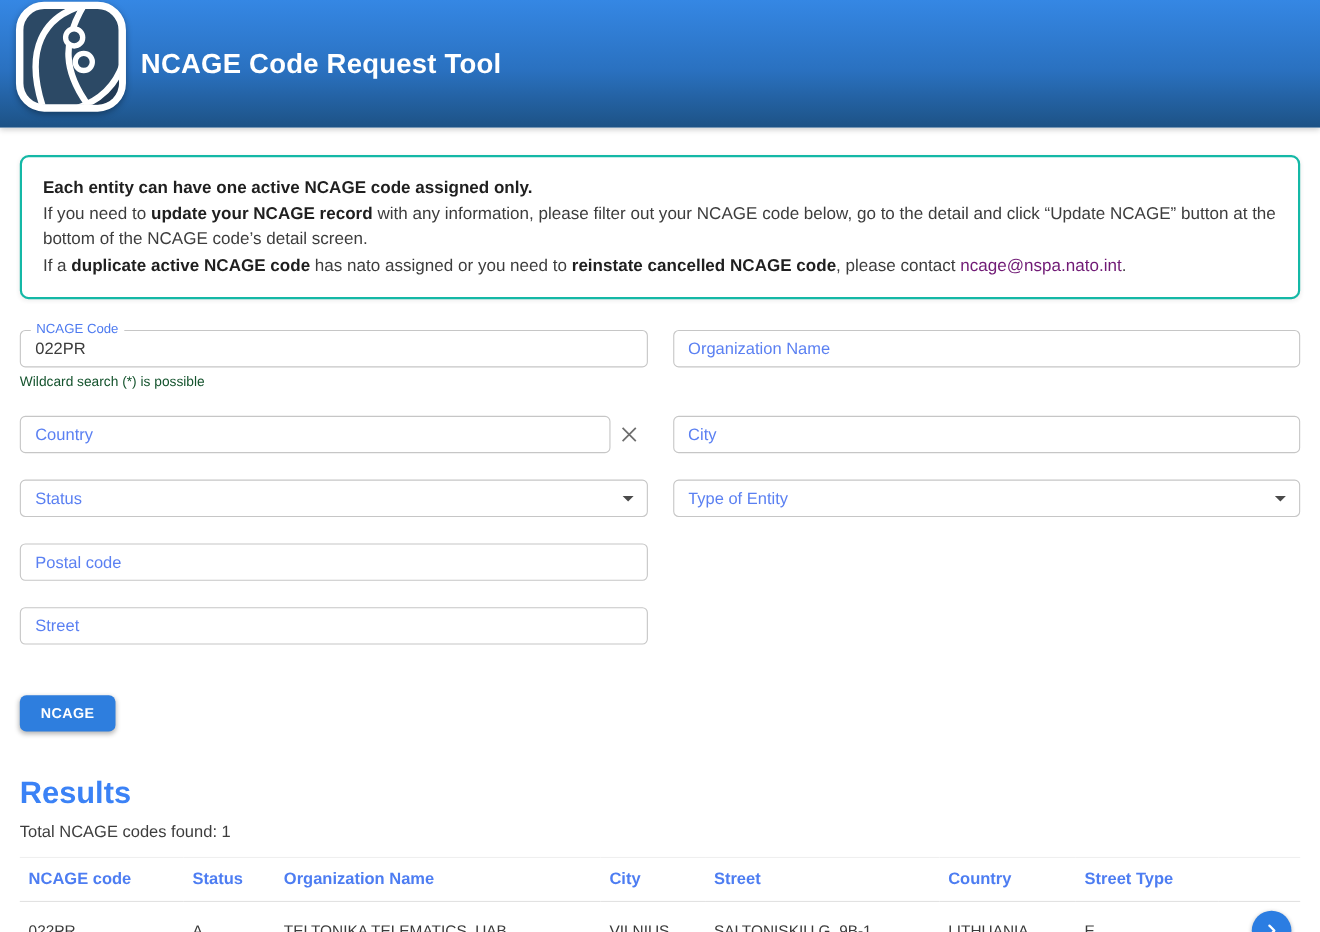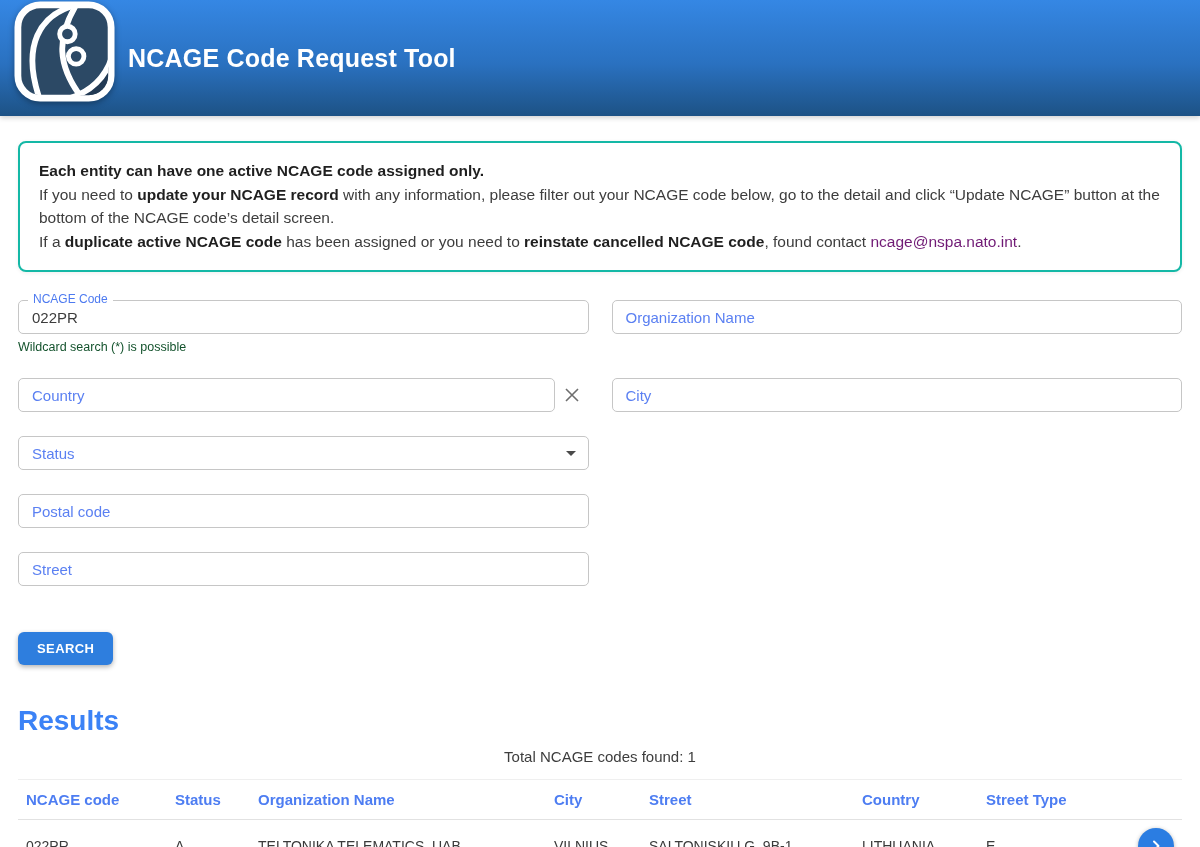--- a/index.html
+++ b/index.html
@@ -75,21 +75,21 @@
 
   .search-btn {
     margin-top: 22px; background: #2e7ede; color: #ffffff; border: none;
     border-radius: 6px; height: 33px; padding: 0 19px; font-size: 13px;
     font-weight: bold; letter-spacing: 0.4px; cursor: pointer;
     box-shadow: 0 2px 5px rgba(0,0,0,0.3); font-family: inherit;
   }
 
   
   .results-title { margin: 40px 0 0 0; font-size: 28px; font-weight: bold; color: #3b82f6; }
-  .results-total { margin-top: 11px; font-size: 15px; color: #3d3d3d; text-align: center; }
+  .results-total { margin-top: 11px; font-size: 15px; color: #3d3d3d; }
 
   table.results-table {
     width: 100%; border-collapse: collapse; table-layout: fixed; margin-top: 14px;
   }
   .results-table thead th {
     text-align: left; color: #4d7df2; font-weight: bold; font-size: 15px;
     padding: 11px 8px; border-top: 1px solid #efefef; border-bottom: 1px solid #e2e2e2;
     white-space: nowrap; overflow: hidden;
   }
   .results-table tbody td {
@@ -128,21 +128,21 @@
       </svg>
     </div>
     <h1 class="app-title">NCAGE Code Request Tool</h1>
   </header>
 
   <main>
 
     <section class="notice">
       <p><b>Each entity can have one active NCAGE code assigned only.</b></p>
       <p><span>If you need to </span><b>update your NCAGE record</b><span> with any information, please filter out your NCAGE code below, go to the detail and click “Update NCAGE” button at the bottom of the NCAGE code’s detail screen.</span></p>
-      <p><span>If a </span><b>duplicate active NCAGE code</b><span> has been assigned or you need to </span><b>reinstate cancelled NCAGE code</b><span>, found contact </span><a href="#">ncage@nspa.nato.int</a><span>.</span></p>
+      <p><span>If a </span><b>duplicate active NCAGE code</b><span> has nato assigned or you need to </span><b>reinstate cancelled NCAGE code</b><span>, please contact </span><a href="#">ncage@nspa.nato.int</a><span>.</span></p>
     </section>
 
     <form class="search-form">
 
       <div class="form-row">
         <div class="field">
           <span class="float-label">NCAGE Code</span>
           <input class="text-input" type="text" value="022PR" style="">
           <div class="helper">Wildcard search (*) is possible</div>
         </div>
@@ -163,36 +163,40 @@
         <div class="field">
           <input class="text-input" type="text" placeholder="City" style="">
         </div>
       </div>
 
       <div class="form-row">
         <div class="field select-box">
           <input class="text-input" type="text" readonly="" placeholder="Status" style="">
           <span class="caret"></span>
         </div>
+        <div class="field select-box">
+          <input class="text-input" type="text" readonly="" placeholder="Type of Entity" style="">
+          <span class="caret"></span>
+        </div>
       </div>
 
       <div class="form-row">
         <div class="field">
           <input class="text-input" type="text" placeholder="Postal code" style="">
         </div>
       </div>
 
       <div class="form-row">
         <div class="field">
           <input class="text-input" type="text" placeholder="Street" style="">
         </div>
         <div></div>
       </div>
 
-      <button type="submit" class="search-btn">SEARCH</button>
+      <button type="submit" class="search-btn">NCAGE</button>
     </form>
 
     <section>
       <h2 class="results-title">Results</h2>
       <div class="results-total">Total NCAGE codes found: 1</div>
 
       <table class="results-table">
         <colgroup>
           <col style="width:149px">
             <col style="width:83px">

